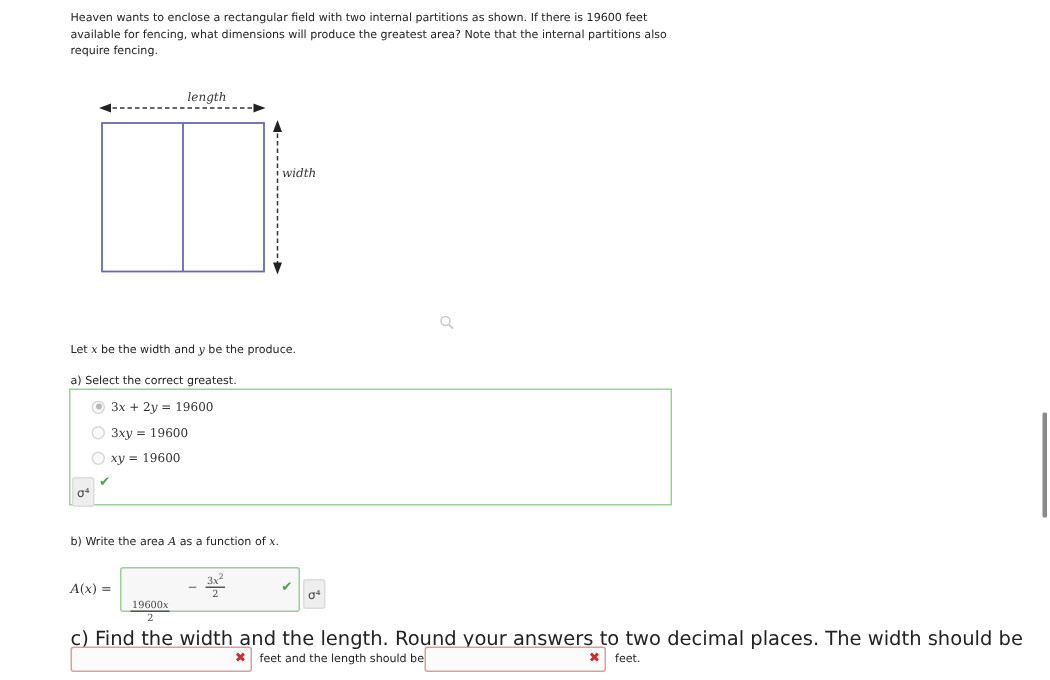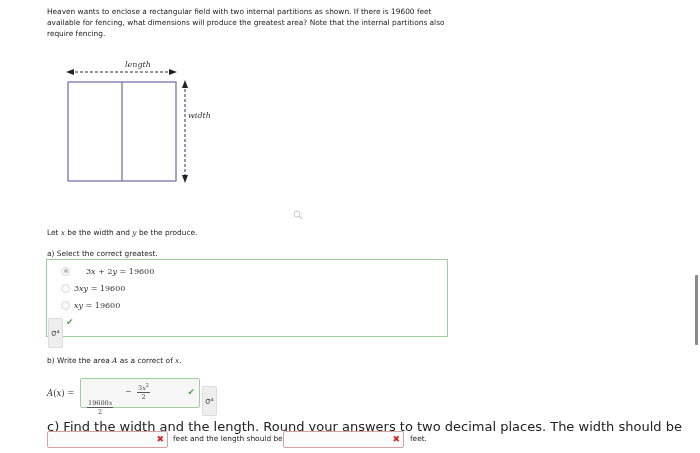--- a/index.html
+++ b/index.html
@@ -19,21 +19,21 @@
 
     .let-text { left: 47px; top: 228px; font-size: 7.4px; }
     .parta-label { left: 47px; top: 249px; font-size: 7.4px; }
 
     .parta-box { left: 46px; top: 259px; width: 402px; height: 78px; border: 1.5px solid #9ecf9a; background: #fff; }
     .opt { position: absolute; left: 14px; display: flex; align-items: center; height: 14px; }
     .radio { width: 9px; height: 9px; border-radius: 50%; border: 1px solid #d8d8d8; background: #fafafa; margin-right: 4px; display: inline-flex; align-items: center; justify-content: center; }
     .radio.checked::after { content: ""; width: 4px; height: 4px; border-radius: 50%; background: #b9b9b9; }
     .opt-text { font-family: "DejaVu Serif", serif; font-size: 8px; color: #333; }
     .opt-text i { font-style: italic; }
-    .sym-btn { position: absolute; width: 15px; height: 30px; background: #eeeeee; border: 1px solid #dcdcdc; border-radius: 2px; display: flex; align-items: center; justify-content: center; font-size: 8px; color: #444; }
+    .sym-btn { position: absolute; width: 15px; height: 20px; background: #eeeeee; border: 1px solid #dcdcdc; border-radius: 2px; display: flex; align-items: center; justify-content: center; font-size: 8px; color: #444; }
     .check { position: absolute; color: #4aa64a; font-size: 9px; font-weight: bold; }
 
     .partb-label { left: 47px; top: 356px; font-size: 7.4px; }
     .ax-label { left: 47px; top: 388px; font-family: "DejaVu Serif", serif; font-size: 8.5px; color: #333; }
     .ax-label i { font-style: italic; }
     .partb-box { left: 80px; top: 378px; width: 120px; height: 30px; border: 1.5px solid #9ecf9a; background: #f7f7f7; border-radius: 2px; }
     .frac { position: absolute; display: inline-flex; flex-direction: column; align-items: center; font-family: "DejaVu Serif", serif; font-size: 6.5px; color: #444; }
     .frac .num { border-bottom: 0.8px solid #555; padding: 0 1px; line-height: 8px; }
     .frac .den { line-height: 8px; }
     .frac i { font-style: italic; }
@@ -75,38 +75,38 @@
     <line x1="7.2" y1="7.2" x2="10" y2="10" stroke="#c9c9c9" stroke-width="1.2"></line>
   </svg>
 </div>
 
 <div class="abs let-text">
   <span>Let </span><span class="math">x</span><span> be the width and </span><span class="math">y</span><span> be the produce.</span>
 </div>
 
 <div class="abs parta-label">a) Select the correct greatest.</div>
 <div class="abs parta-box">
-  <div class="opt" style="top:4px;gap:12px;">
+  <div class="opt" style="top:4px;">
     <span class="radio checked"></span>
     <span class="opt-text"><span>3</span><i>x</i><span> + 2</span><i>y</i><span> = 19600</span></span>
   </div>
   <div class="opt" style="top:21px;">
     <span class="radio"></span>
     <span class="opt-text"><span>3</span><i>xy</i><span> = 19600</span></span>
   </div>
   <div class="opt" style="top:38px;">
     <span class="radio"></span>
     <span class="opt-text"><i>xy</i><span> = 19600</span></span>
   </div>
   <div class="sym-btn" style="left:1px; top:58px;">σ⁴</div>
   <span class="check" style="left:19px; top:57px;">✔</span>
 </div>
 
 <div class="abs partb-label">
-  <span>b) Write the area </span><span class="math">A</span><span> as a correct of </span><span class="math">x</span><span>.</span>
+  <span>b) Write the area </span><span class="math">A</span><span> as a function of </span><span class="math">x</span><span>.</span>
 </div>
 <div class="abs ax-label">
   <i>A</i>(<i>x</i>) <span>=</span>
 </div>
 <div class="abs partb-box">
   <span class="frac" style="left:6px; top:20px;">
     <span class="num"><span>19600</span><i>x</i></span>
     <span class="den">2</span>
   </span>
   <span class="minus" style="left:44px; top:8px;">−</span>

